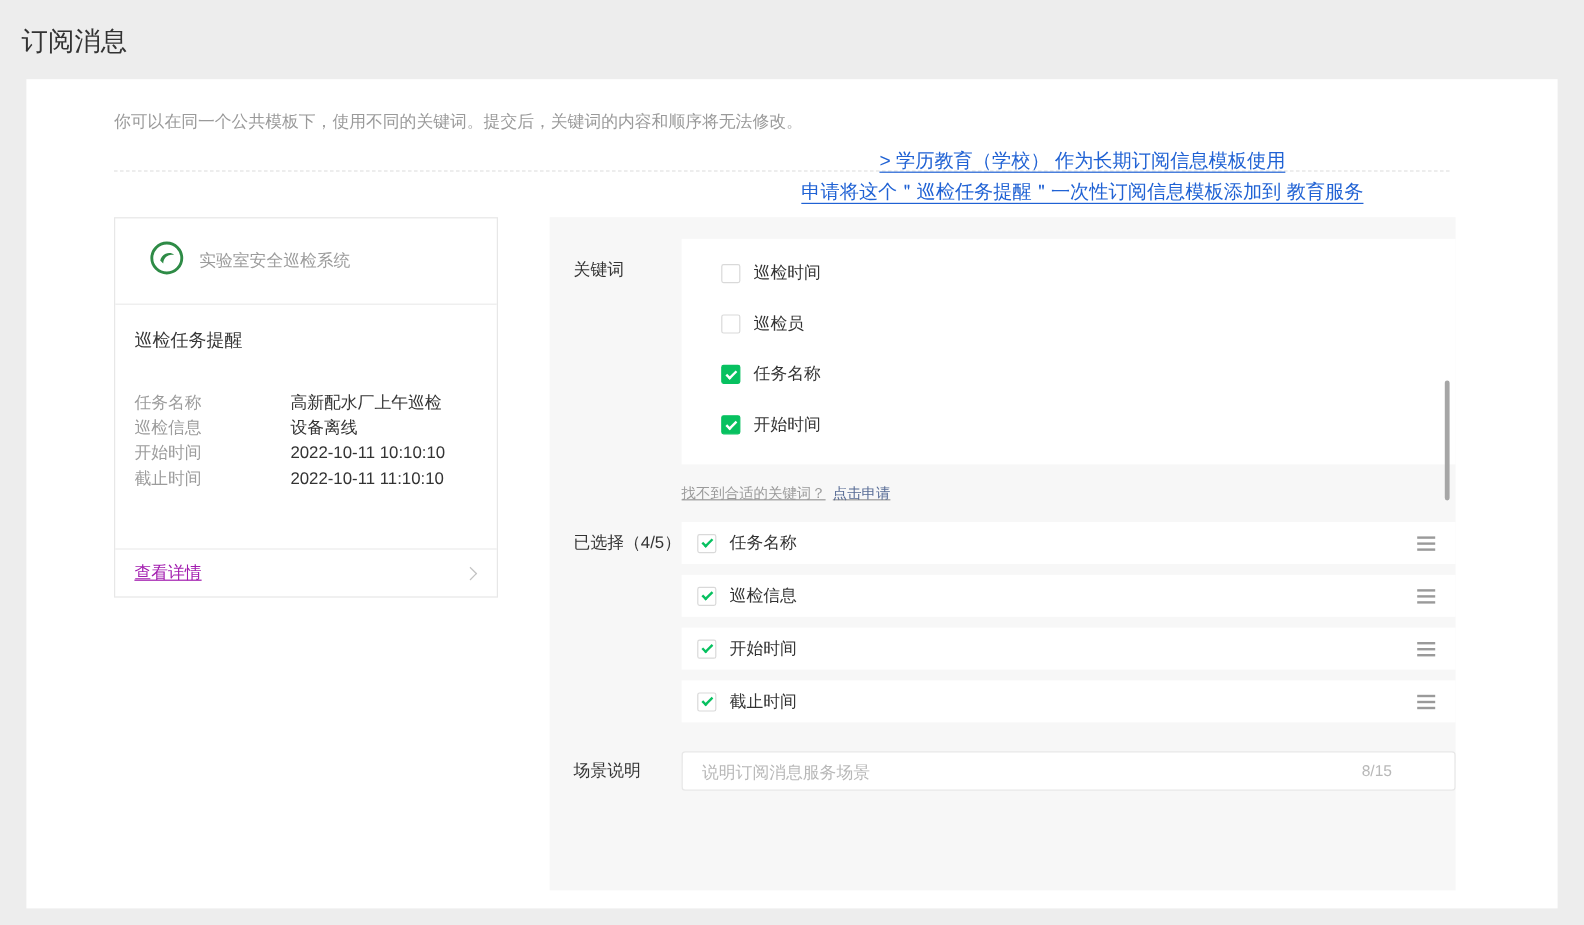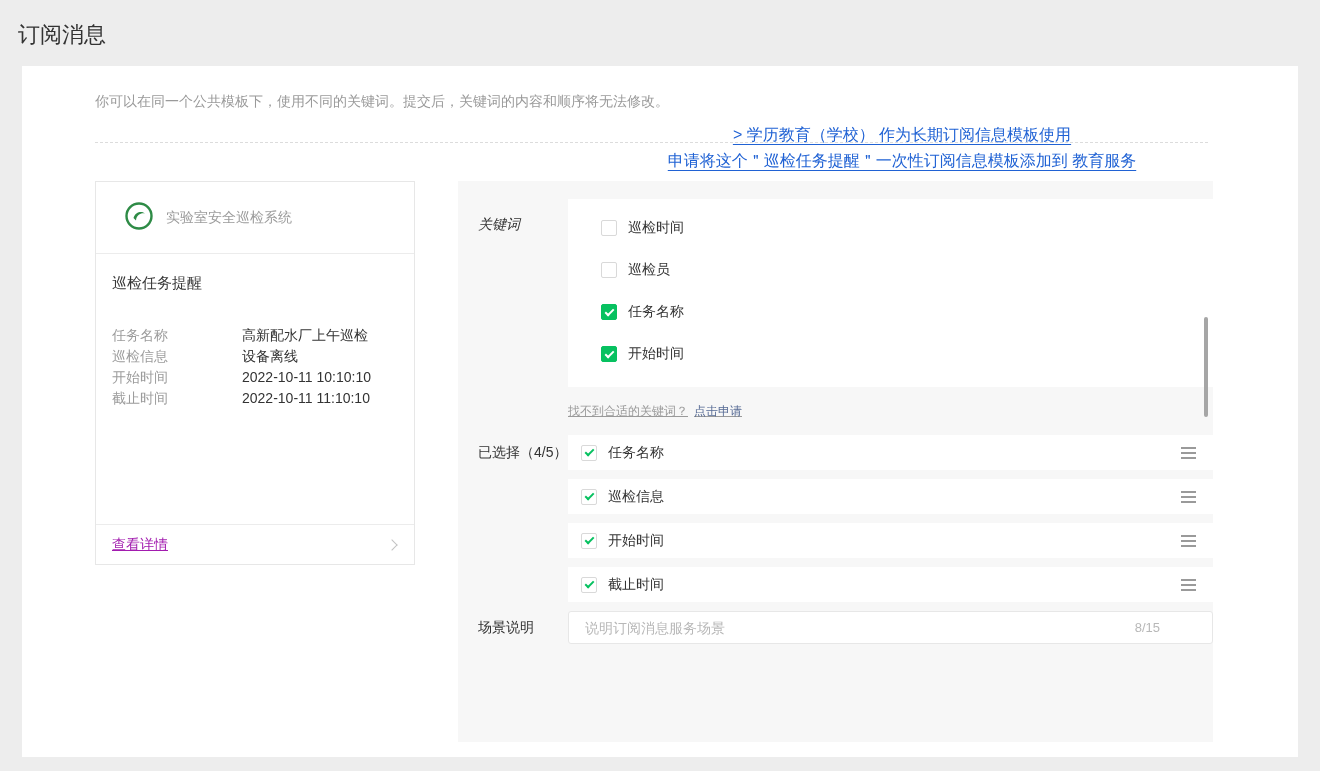--- a/index.html
+++ b/index.html
@@ -31,21 +31,21 @@
     position: absolute; top: 56px; left: 540px; width: 680px;
     text-align: center; z-index: 2;
     color: #2062d4; font-size: 16px; line-height: 26px;
     text-decoration: underline; text-underline-offset: 4px;
   }
 
   .main { position: absolute; top: 115px; left: 73px; right: 85px; display: flex; }
 
   
   .preview-card {
-    width: 320px; height: 384px; flex: none;
+    width: 320px; height: 317px; flex: none;
     border: 1px solid #e7e7e7; background: #fff;
     display: flex; flex-direction: column;
   }
   .preview-header {
     height: 72px; flex: none;
     display: flex; align-items: center; gap: 12px;
     padding: 0 20px 0 28px;
     border-bottom: 1px solid #ececec;
   }
   .app-name { font-size: 14px; color: #9c9c9c; }
@@ -131,35 +131,35 @@
     margin-left: auto; position: relative;
     width: 15px; height: 2px; background: #9a9a9a;
   }
   .drag-icon::before, .drag-icon::after {
     content: ""; position: absolute; left: 0;
     width: 15px; height: 2px; background: #9a9a9a;
   }
   .drag-icon::before { top: -5px; }
   .drag-icon::after { top: 5px; }
 
-  .scene-section { }
+  .scene-section { margin-top: 15px; }
   .scene-box {
     height: 33px; background: #fff;
     border: 1px solid #e7e7e7; border-radius: 3px;
     display: flex; align-items: center;
     padding: 0 14px;
   }
   .scene-input {
     flex: 1; border: none; outline: none; background: transparent;
     font-size: 14px; color: #333; font-family: inherit;
   }
   .scene-input::placeholder { color: #b8b8b8; }
   .scene-counter { flex: none; margin-right: 38px; font-size: 13px; color: #b8b8b8; }
 
-  .label-align-search { line-height: 50px; font-style: italic; }
+  .label-align-search { line-height: 50px; }
   .label-align-row { line-height: 35px; }
   .label-align-input { line-height: 33px; }
 </style>
 </head>
 <body>
 
 <div class="page-header">
   <span class="page-title">订阅消息</span>
 </div>
 

